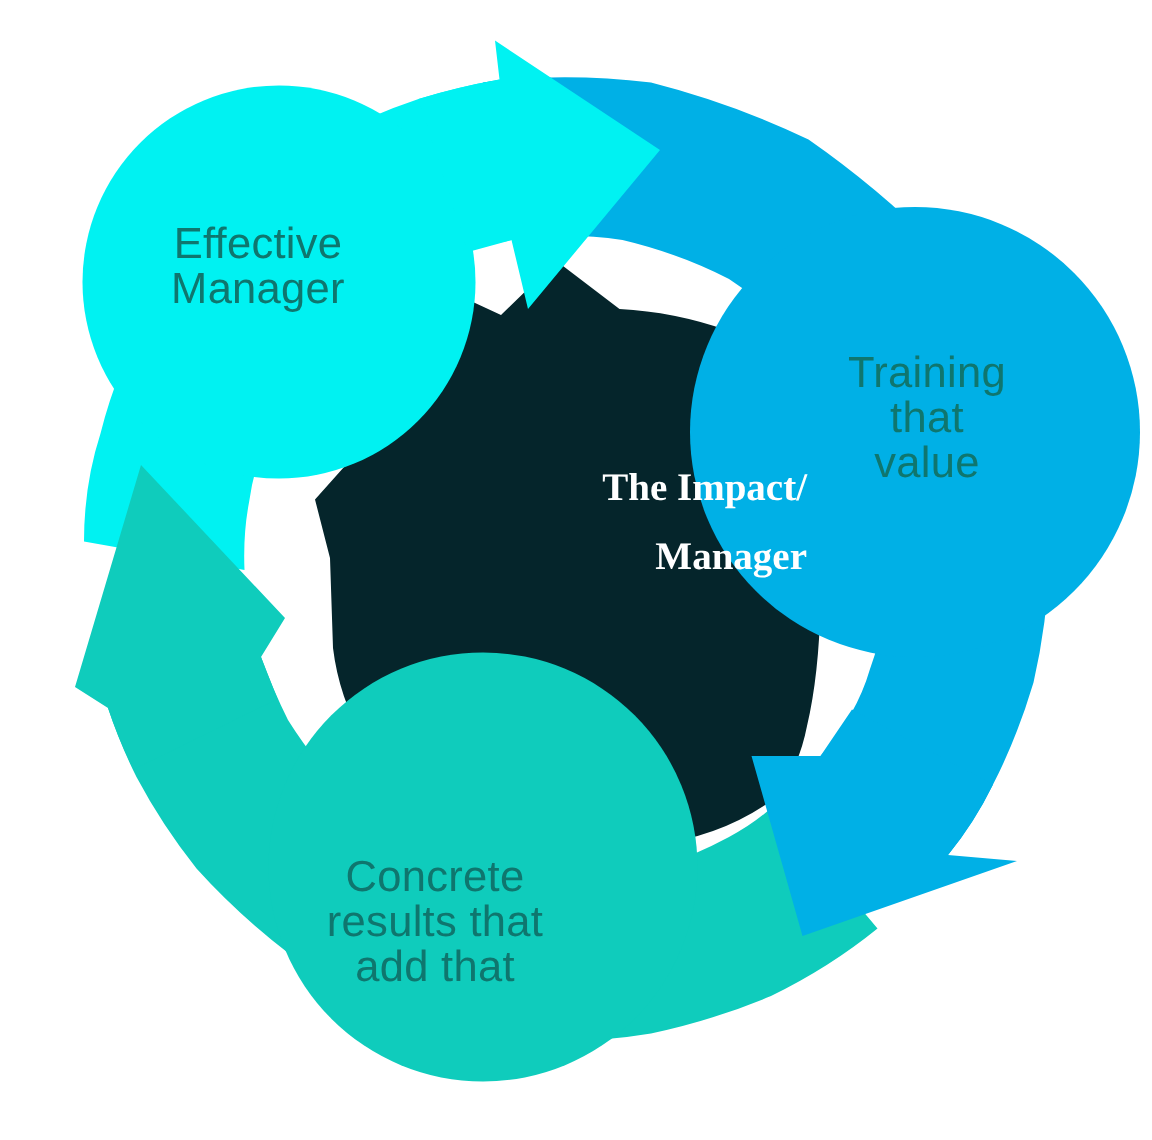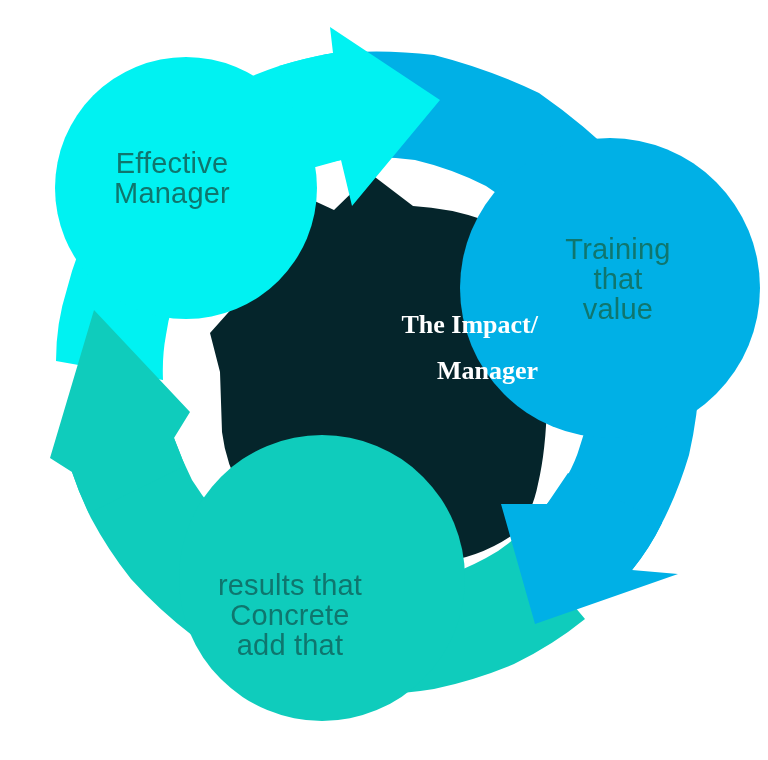--- a/index.html
+++ b/index.html
@@ -94,22 +94,22 @@
     <div>Manager</div>
   </div>
 
   <div class="node-label label-blue">
     <div>Training</div>
     <div>that</div>
     <div>value</div>
   </div>
 
   <div class="node-label label-teal">
+    <div>Concrete</div>
     <div>results that</div>
-    <div>Concrete</div>
     <div>add that</div>
   </div>
 
   <div class="center-title">
     <div>The Impact/</div>
     <div>Manager</div>
   </div>
 
 </div>
 

